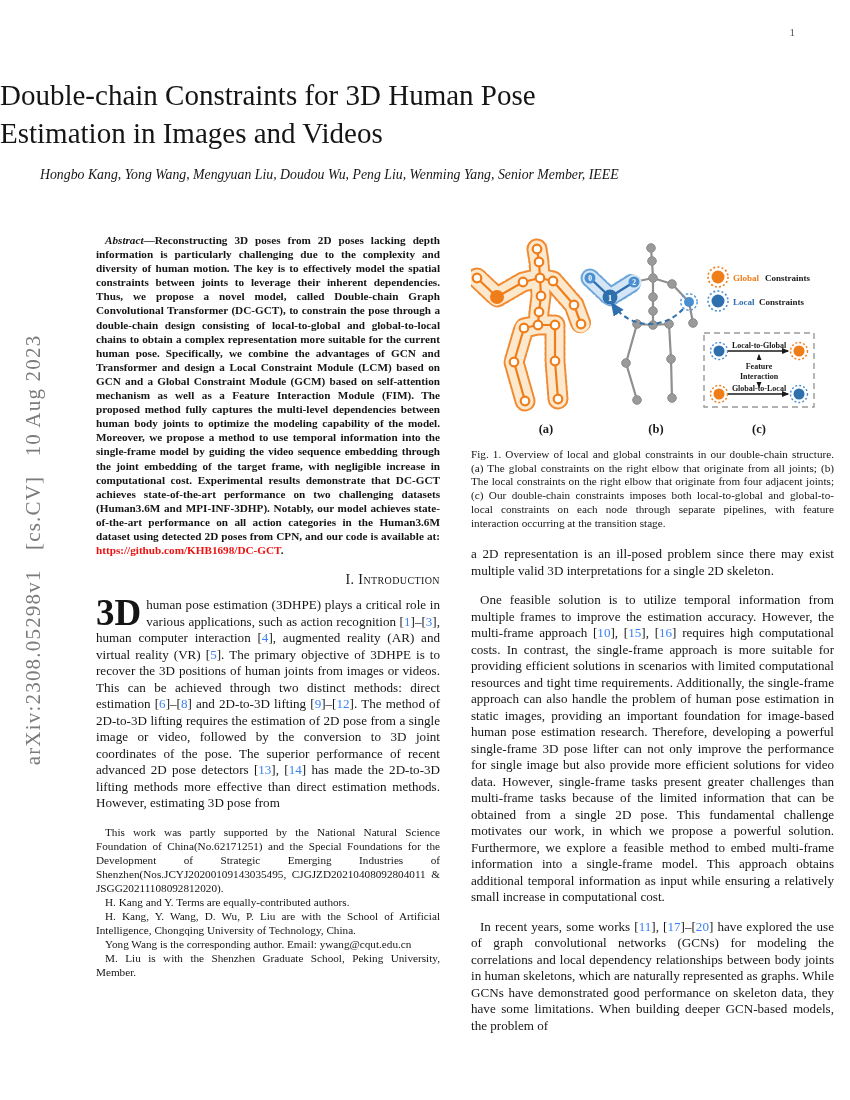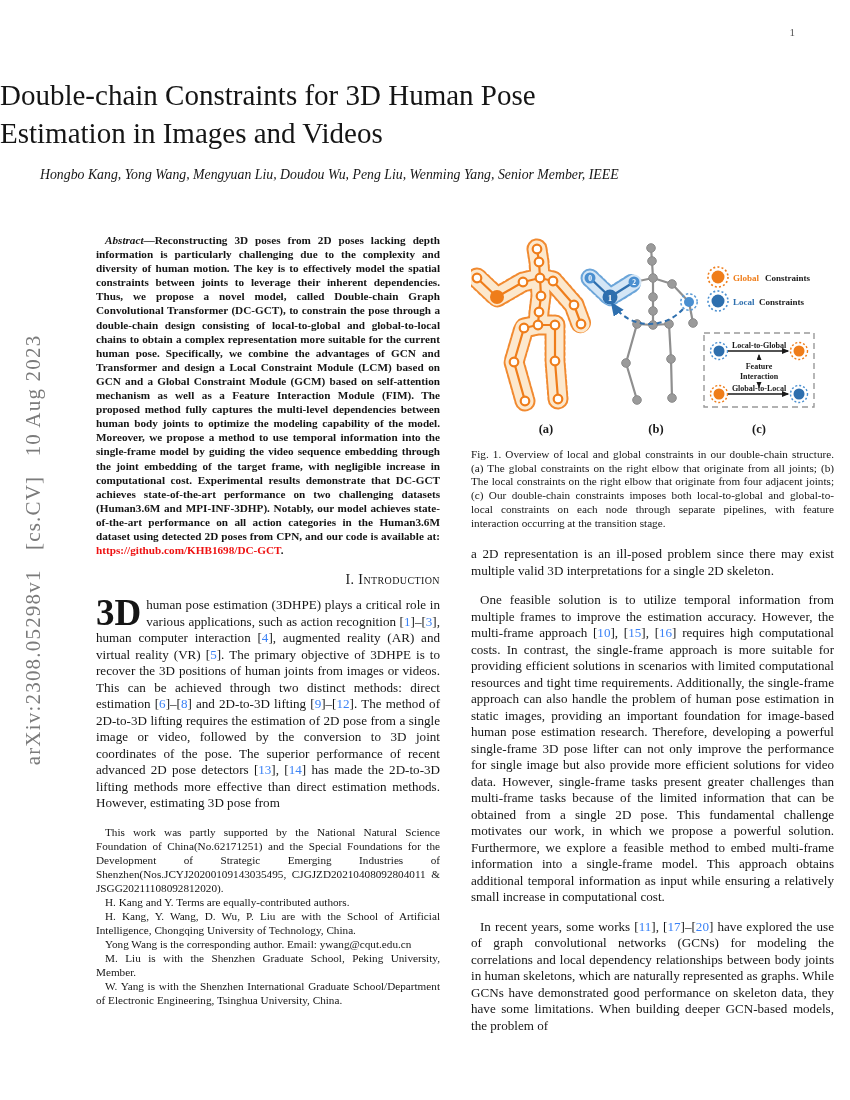--- a/index.html
+++ b/index.html
@@ -67,21 +67,20 @@
       <div class="sec-h">I. Introduction</div>
 
       <p class="body-txt intro"><span class="dropcap">3D</span><span>human pose estimation (3DHPE) plays a critical role in various applications, such as action recognition [<span class="cite">1</span>]–[<span class="cite">3</span>], human computer interaction [<span class="cite">4</span>], augmented reality (AR) and virtual reality (VR) [<span class="cite">5</span>]. The primary objective of 3DHPE is to recover the 3D positions of human joints from images or videos. This can be achieved through two distinct methods: direct estimation [<span class="cite">6</span>]–[<span class="cite">8</span>] and 2D-to-3D lifting [<span class="cite">9</span>]–[<span class="cite">12</span>]. The method of 2D-to-3D lifting requires the estimation of 2D pose from a single image or video, followed by the conversion to 3D joint coordinates of the pose. The superior performance of recent advanced 2D pose detectors [<span class="cite">13</span>], [<span class="cite">14</span>] has made the 2D-to-3D lifting methods more effective than direct estimation methods. However, estimating 3D pose from</span></p>
 
       <div class="footnotes">
         <p>This work was partly supported by the National Natural Science Foundation of China(No.62171251) and the Special Foundations for the Development of Strategic Emerging Industries of Shenzhen(Nos.JCYJ20200109143035495, CJGJZD20210408092804011 &amp; JSGG20211108092812020).</p>
         <p>H. Kang and Y. Terms are equally-contributed authors.</p>
         <p>H. Kang, Y. Wang, D. Wu, P. Liu are with the School of Artificial Intelligence, Chongqing University of Technology, China.</p>
         <p>Yong Wang is the corresponding author. Email: ywang@cqut.edu.cn</p>
         <p>M. Liu is with the Shenzhen Graduate School, Peking University, Member.</p>
-        <p>W. Yang is with the Shenzhen International Graduate School/Department of Electronic Engineering, Tsinghua University, China.</p>
       </div>
     </div>
 
     <div class="col-right">
       <div class="fig-wrap">
         <svg viewBox="0 0 363 204" width="363" height="204">
           <defs>
             <marker id="mA" markerWidth="8" markerHeight="8" refX="5" refY="2.5" orient="auto">
               <path d="M0,0 L6,2.5 L0,5 Z" fill="#1a1a1a"></path>
             </marker>

